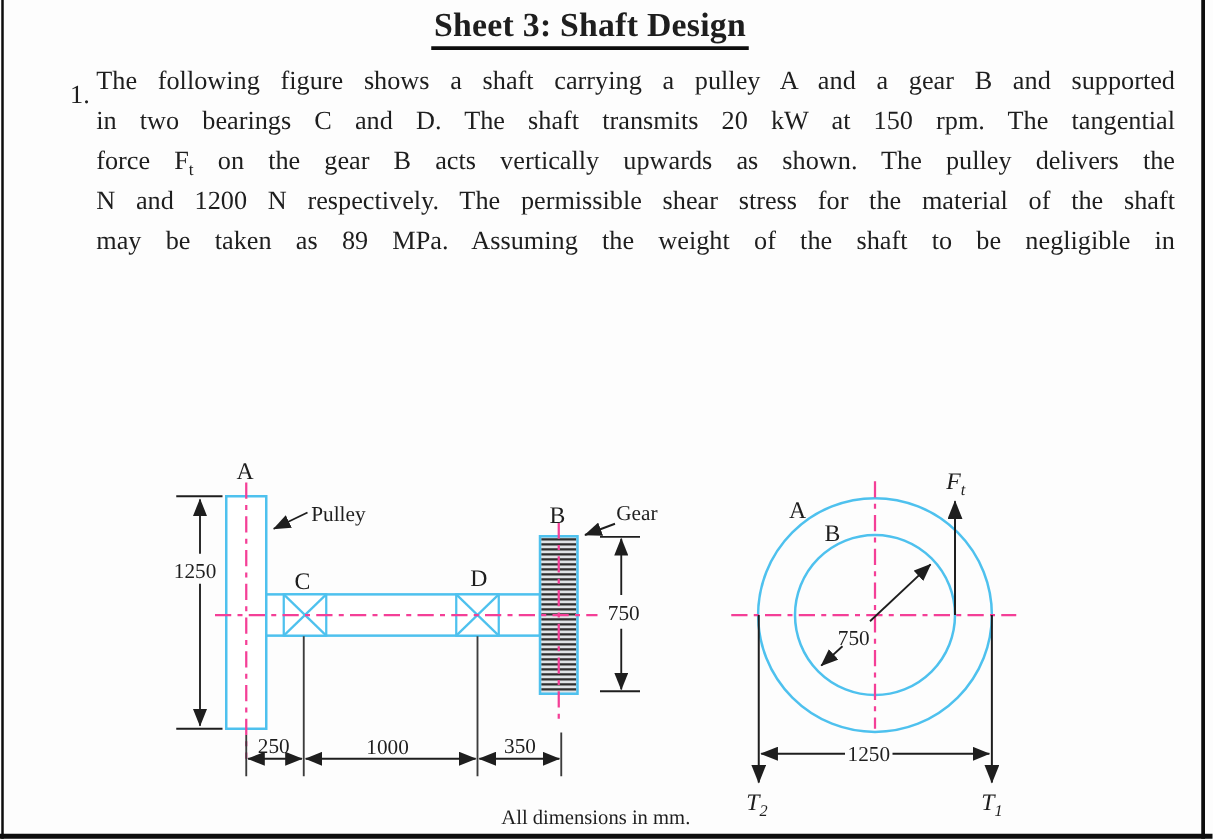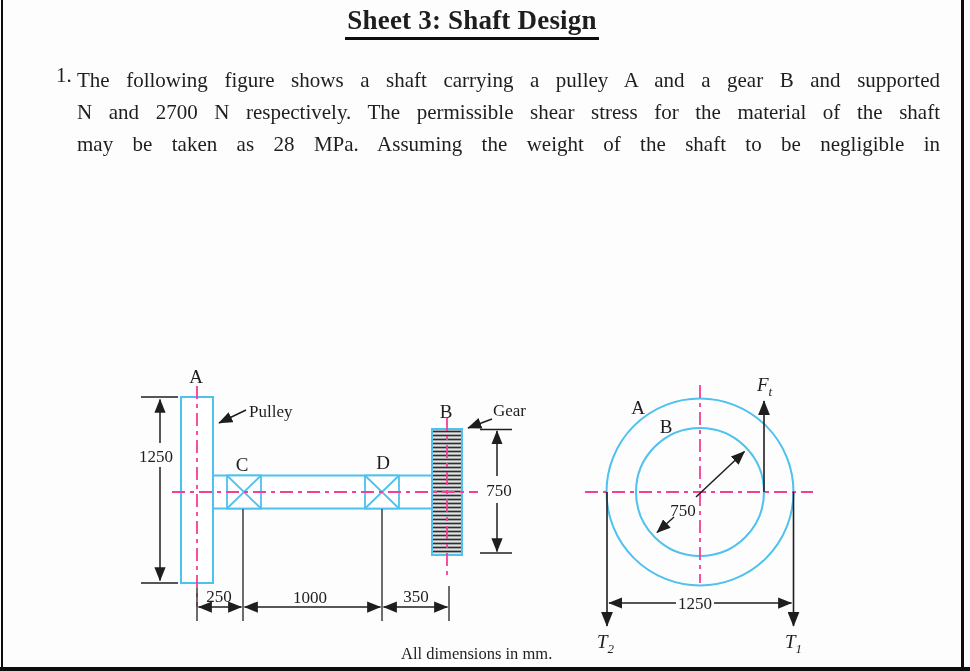--- a/index.html
+++ b/index.html
@@ -12,21 +12,21 @@
   #edge-left{left:1px;top:0;width:2px;height:671px;}
   #edge-right{left:961px;top:0;width:3px;height:671px;}
   #edge-bottom{left:0;top:667px;width:970px;height:4px;}
   #title-wrap{position:absolute;left:0;right:26px;top:5px;text-align:center;}
   #title{
     display:inline-block;font-size:27px;font-weight:bold;
     border-bottom:3px solid #0d0d0d;padding:0 2px 1px 2px;letter-spacing:.2px;
   }
   #prob-num{position:absolute;left:56px;top:63px;font-size:21px;}
   #prob-text{
-    position:absolute;left:77px;top:64px;width:863px;
+    position:absolute;left:77px;top:48px;width:863px;
     font-size:21px;line-height:32px;
   }
   .pline{text-align:justify;text-align-last:justify;white-space:normal;}
   .pline.last{text-align-last:left;}
   .pline sub{font-size:0.66em;line-height:0;}
   #fig-svg{position:absolute;left:0;top:0;width:970px;height:671px;}
   #fig-svg text{font-family:"Liberation Serif","DejaVu Serif",serif;fill:#1e1e1e;}
   .dimtxt{font-size:17px;}
   .pttxt{font-size:19px;}
   .callout{font-size:17px;}
@@ -40,22 +40,24 @@
 <div class="edge" id="edge-right"></div>
 <div class="edge" id="edge-bottom"></div>
 
 <div id="title-wrap">
   <span id="title">Sheet 3: Shaft Design</span>
 </div>
 
 <div id="prob-num">1.</div>
 <div id="prob-text">
     <div class="pline">The following figure shows a shaft carrying a pulley A and a gear B and supported</div>
-    <div class="pline">N and 2700 N respectively. The permissible shear stress for the material of the shaft</div>
-    <div class="pline">may be taken as 28 MPa. Assuming the weight of the shaft to be negligible in</div>
+    <div class="pline">in two bearings C and D. The shaft transmits 20 kW at 150 rpm. The tangential</div>
+    <div class="pline">force F<sub>t</sub> on the gear B acts vertically upwards as shown. The pulley delivers the</div>
+    <div class="pline">N and 1200 N respectively. The permissible shear stress for the material of the shaft</div>
+    <div class="pline">may be taken as 89 MPa. Assuming the weight of the shaft to be negligible in</div>
   </div>
 
 <svg id="fig-svg" viewBox="0 0 970 671">
   <defs>
     <marker id="arr" viewBox="0 0 10 8" refX="9.5" refY="4" markerWidth="9.5" markerHeight="7.5" orient="auto-start-reverse">
       <path d="M0,0 L10,4 L0,8 Z" fill="#1e1e1e"></path>
     </marker>
   </defs>
 
   <g>

